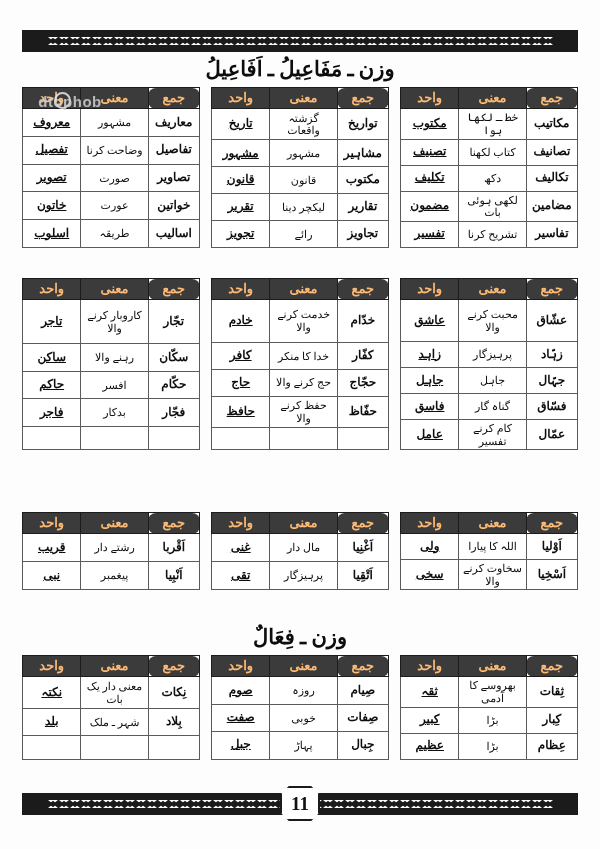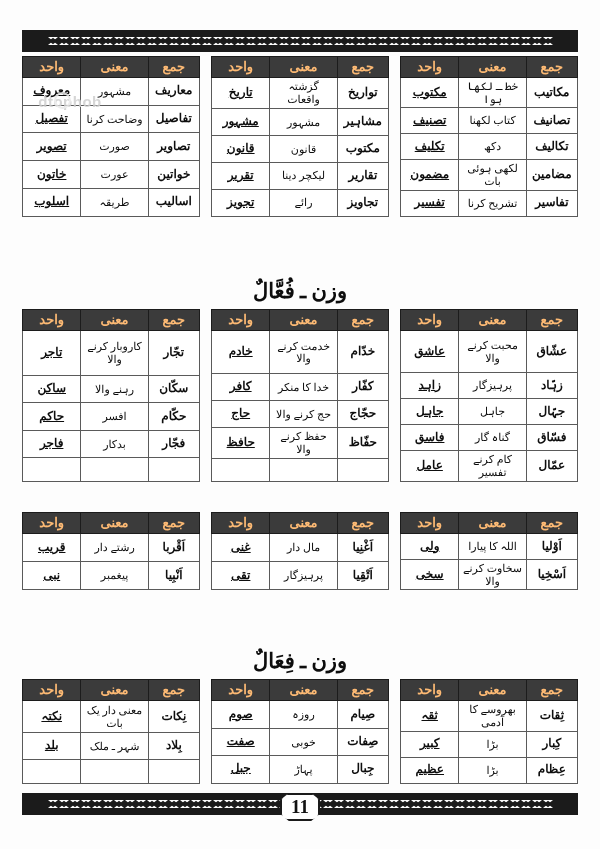--- a/index.html
+++ b/index.html
@@ -53,21 +53,21 @@
     left:-3px; top:-3px;
     width:6px;height:6px;
     background:#1b1b1b;
     transform:rotate(45deg);
   }
   .page-badge {
     position:absolute;
     left:50%;
     transform:translateX(-50%);
     bottom:28px;
-    width:40px; height:28px;
+    width:40px; height:35px;
     background:#ffffff;
     border:2px solid #1b1b1b;
     border-radius:7px;
     display:flex;
     align-items:center;
     justify-content:center;
     font-family:"Liberation Serif", serif;
     font-weight:bold;
     font-size:19px;
     color:#111;
@@ -130,21 +130,21 @@
     padding:2px 2px;
     height:26px;
     line-height:1.15;
     word-break:break-word;
   }
   table.wtable td.c-wahid { width:33%; font-weight:bold;text-decoration:underline; }
   table.wtable td.c-maani { width:38%; font-size:11px; }
   table.wtable td.c-jama  { width:29%; font-weight:bold;margin-left:20px; }
   table.wtable th.h-wahid { width:33%; }
   table.wtable th.h-maani { width:38%; }
-  table.wtable th.h-jama  { width:29%; }
+  table.wtable th.h-jama  { width:29%;border-radius:8px; }
   table.wtable tr.tall td { height:42px; }
   table.wtable tr.empty td { height:22px; }
 
   
   .watermark {
     position:absolute;
     left:28px; top:90px;
     width:84px; height:22px;
     display:flex;
     align-items:center;
@@ -217,20 +217,21 @@
         <span class="dia"></span>
         <span class="dia"></span>
         <span class="dia"></span>
         <span class="dia"></span>
         <span class="dia"></span>
       </div>
   </div>
 
   <div id="sections-host">
       <div class="section" style="top: 56px;">
+        <div class="section-title">وزن ـ مَفَاعِیلُ ـ اَفَاعِیلُ</div>
         <div class="tables-row">
           <table class="wtable">
             <thead>
               <tr>
                 <th class="h-jama">جمع</th>
                 <th class="h-maani">معنی</th>
                 <th class="h-wahid">واحد</th>
               </tr>
             </thead>
             <tbody>
@@ -329,21 +330,20 @@
               <tr>
                 <td class="c-jama">اسالیب</td>
                 <td class="c-maani">طریقہ</td>
                 <td class="c-wahid">اسلوب</td>
               </tr>
             </tbody>
           </table>
         </div>
       </div>
       <div class="section" style="top: 278px;">
-        <div class="section-title">وزن ـ فُعَّالٌ</div>
         <div class="tables-row">
           <table class="wtable">
             <thead>
               <tr>
                 <th class="h-jama">جمع</th>
                 <th class="h-maani">معنی</th>
                 <th class="h-wahid">واحد</th>
               </tr>
             </thead>
             <tbody>
@@ -508,21 +508,21 @@
               </tr>
               <tr>
                 <td class="c-jama">اَنْبِیا</td>
                 <td class="c-maani">پیغمبر</td>
                 <td class="c-wahid">نبی</td>
               </tr>
             </tbody>
           </table>
         </div>
       </div>
-      <div class="section" style="top: 648px;">
+      <div class="section" style="top: 624px;">
         <div class="section-title">وزن ـ فِعَالٌ</div>
         <div class="tables-row">
           <table class="wtable">
             <thead>
               <tr>
                 <th class="h-jama">جمع</th>
                 <th class="h-maani">معنی</th>
                 <th class="h-wahid">واحد</th>
               </tr>
             </thead>

